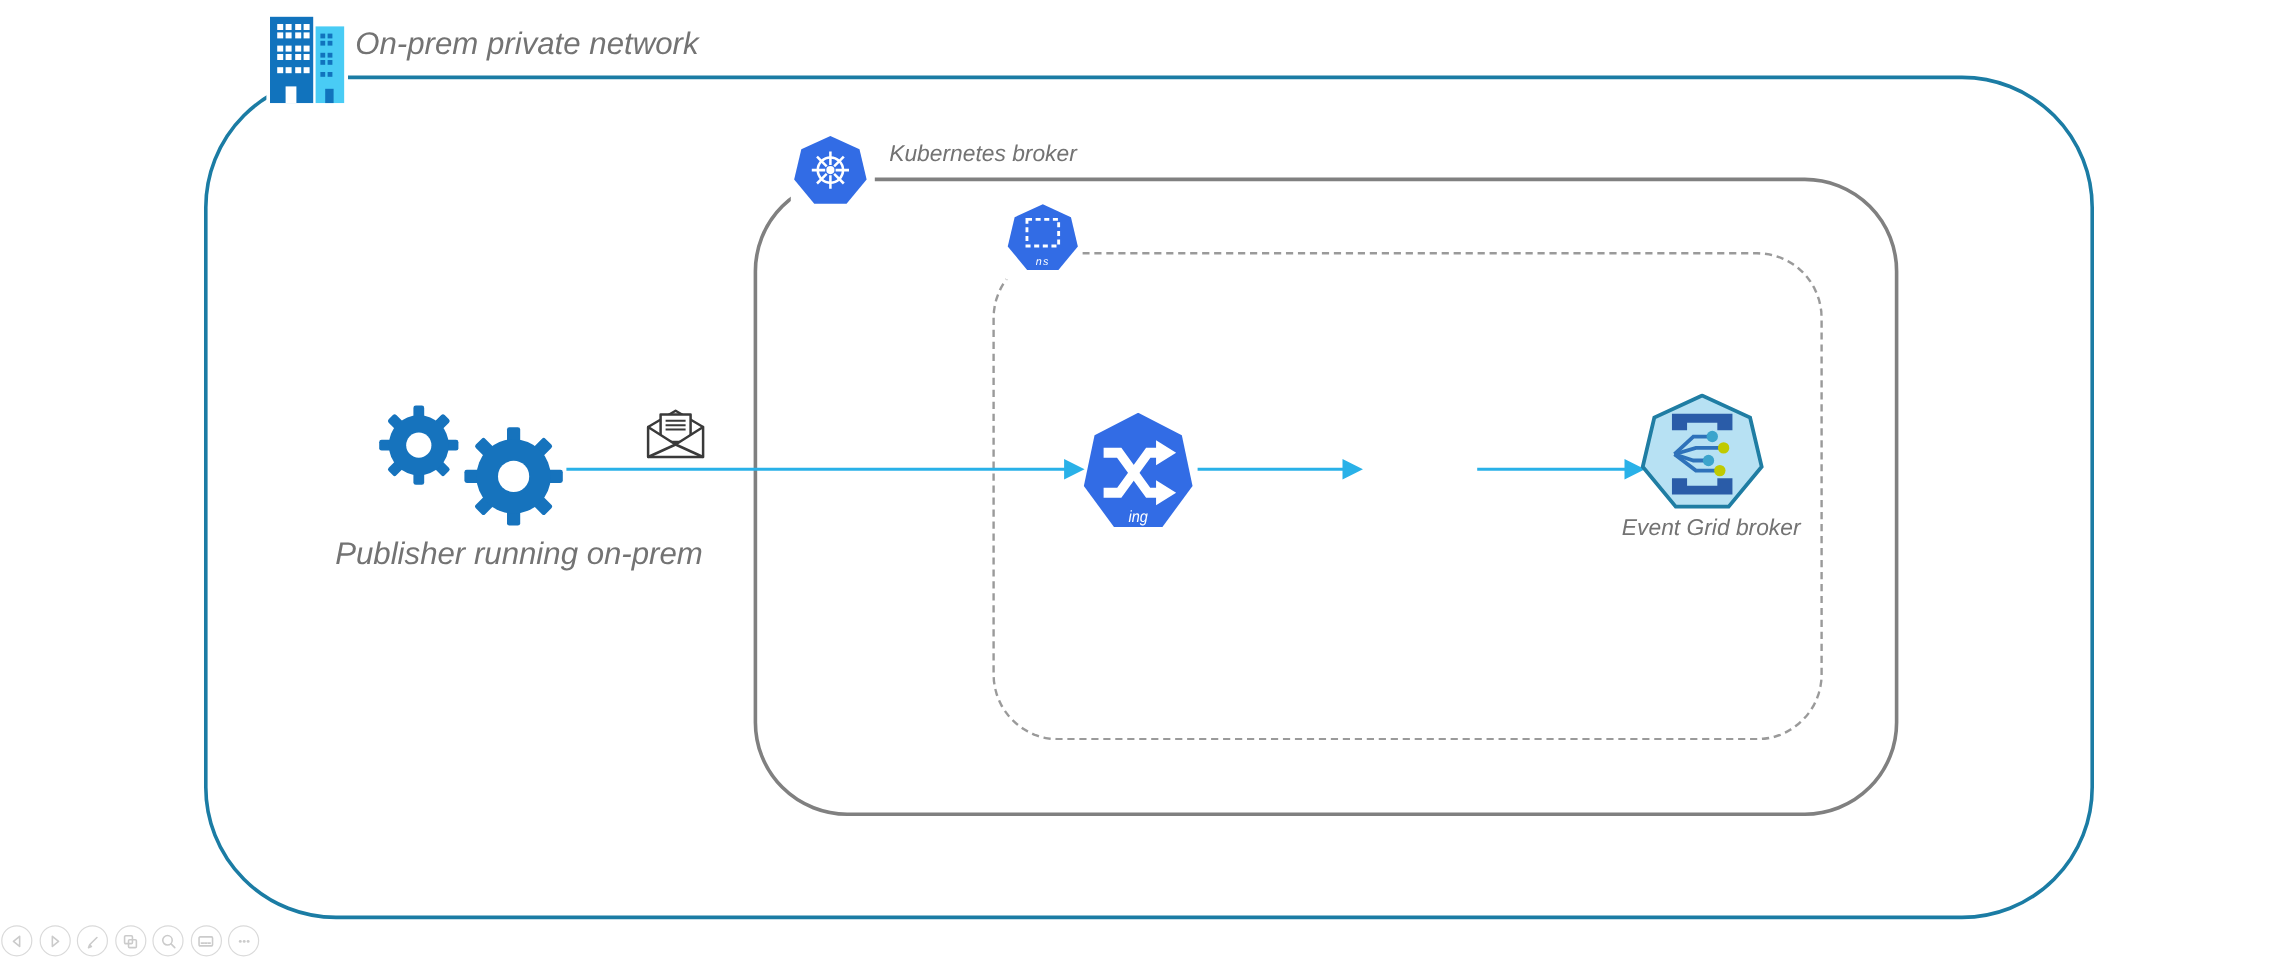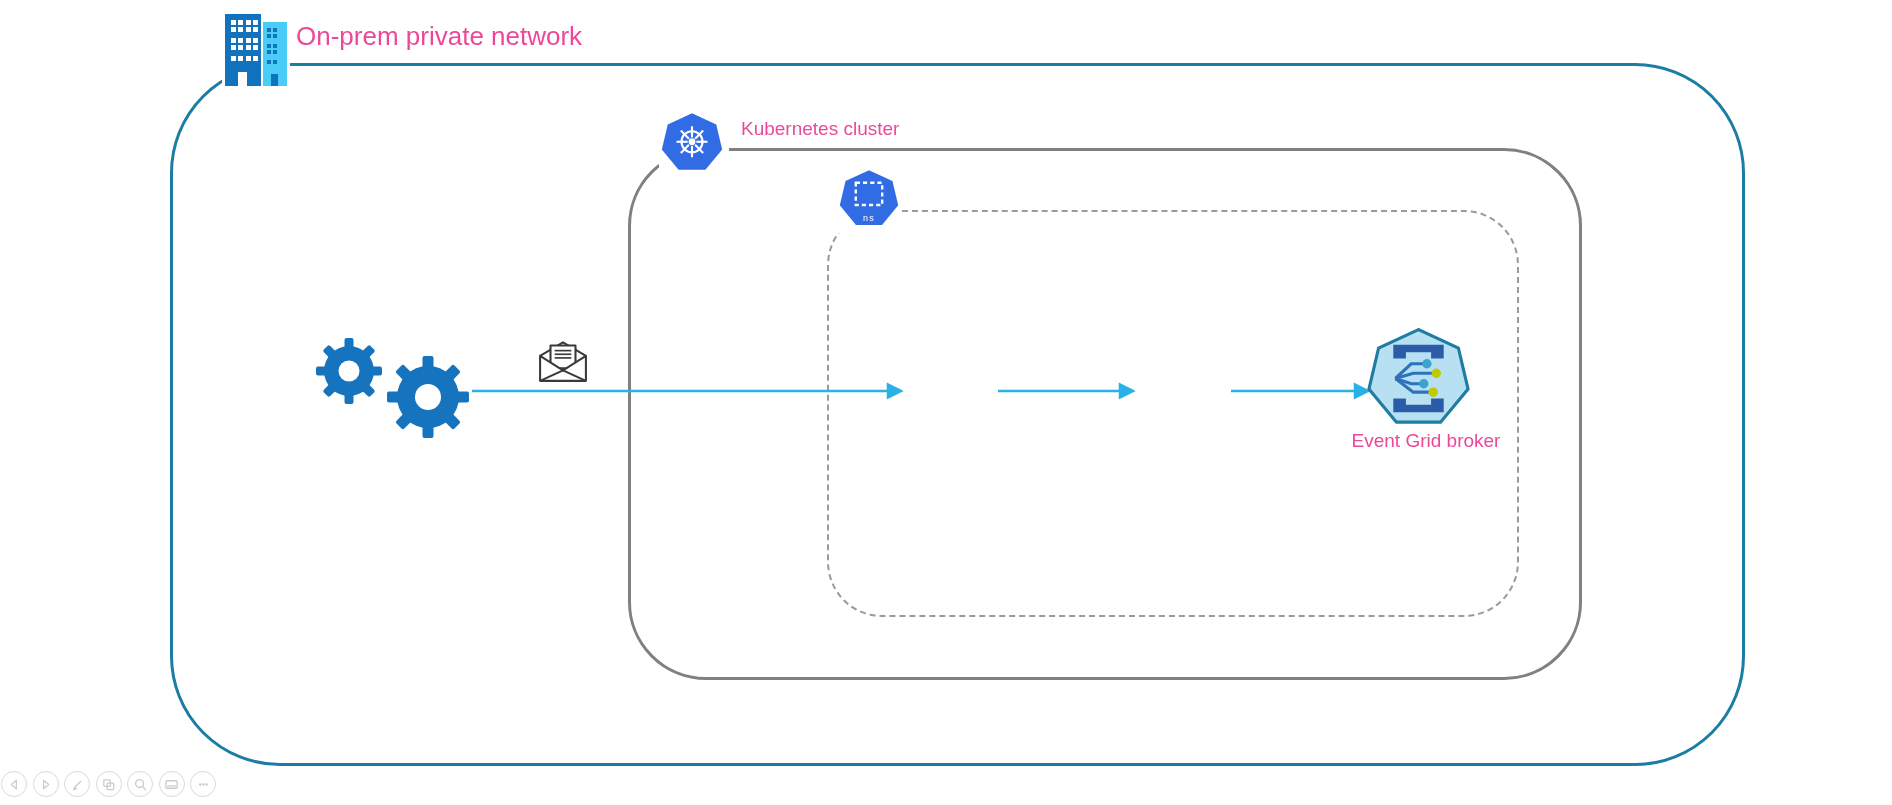--- a/index.html
+++ b/index.html
@@ -1,17 +1,17 @@
 <!DOCTYPE html>
 <html><head>
 <meta charset="utf-8">
 <style>
   html,body{margin:0;padding:0;background:#fff;}
   .canvas{position:relative;width:1892px;height:805px;background:#fff;overflow:hidden;
-          font-family:"Liberation Sans",sans-serif;color:#ec4899;}
+          font-family:"Liberation Sans",sans-serif;color:#737373;font-style:italic;}
   .abs{position:absolute;}
   
   .onprem-box{left:170px;top:63px;width:1569px;height:697px;border:3px solid #1b7ca4;border-radius:110px;}
   .cluster-box{left:628px;top:148px;width:948px;height:526px;border:3px solid #808080;border-radius:78px;}
   .ns-box{left:827px;top:210px;width:688px;height:403px;border:2px dashed #9a9a9a;border-radius:55px;}
   
   .lbl{white-space:nowrap;}
   .lbl-onprem{left:296px;top:21px;font-size:26px;}
   .lbl-cluster{left:741px;top:118px;font-size:19px;}
   .lbl-publisher{left:250px;top:446px;width:365px;text-align:center;font-size:26px;}
@@ -114,21 +114,21 @@
         <line x1="43" y1="46" x2="25" y2="46"></line>
         <line x1="57" y1="46" x2="75" y2="46"></line>
         <line x1="45" y1="41" x2="32" y2="28"></line>
         <line x1="55" y1="51" x2="68" y2="64"></line>
         <line x1="55" y1="41" x2="68" y2="28"></line>
         <line x1="45" y1="51" x2="32" y2="64"></line>
       </g>
       <circle cx="50" cy="46" r="5.5" fill="#ffffff"></circle>
     </svg>
   </div>
-  <div class="abs lbl lbl-cluster">Kubernetes cluster</div>
+  <div class="abs lbl lbl-cluster">Kubernetes broker</div>
 
   <div class="abs maskbg ns-icon">
     <svg width="60" height="62" viewBox="0 0 100 96">
       <polygon points="50,0 10.9,18 1.3,58.6 28.3,91.3 71.7,91.3 98.7,58.6 89.1,18" fill="#326ce5"></polygon>
       <rect x="28" y="21" width="44" height="37" fill="none" stroke="#ffffff" stroke-width="4" stroke-dasharray="7 5"></rect>
       <text x="50" y="84" text-anchor="middle" fill="#ffffff" font-size="15" letter-spacing="2">ns</text>
     </svg>
   </div>
 
   <div class="abs gears-icon">
@@ -158,38 +158,53 @@
             <rect x="-5.5" y="-41" width="11" height="14" rx="2" transform="rotate(225)"></rect>
             <rect x="-5.5" y="-41" width="11" height="14" rx="2" transform="rotate(270)"></rect>
             <rect x="-5.5" y="-41" width="11" height="14" rx="2" transform="rotate(315)"></rect>
           </g>
           <circle cx="0" cy="0" r="31"></circle>
           <circle cx="0" cy="0" r="13" fill="#ffffff"></circle>
         </g>
       </g>
     </svg>
   </div>
+  <div class="abs lbl lbl-publisher">Publisher running on-prem</div>
 
   <div class="abs envelope-icon">
     <svg width="50" height="46" viewBox="0 0 48 44">
       <g stroke="#3a3a3a" stroke-width="2" fill="#ffffff" stroke-linejoin="round">
         <polyline points="2,18 24,5 46,18" fill="none"></polyline>
         <rect x="12" y="8" width="24" height="22"></rect>
         <polygon points="2,18 24,32 46,18 46,42 2,42"></polygon>
         <line x1="2" y1="42" x2="24" y2="32"></line>
         <line x1="46" y1="42" x2="24" y2="32"></line>
       </g>
       <g stroke="#3a3a3a" stroke-width="1.6">
         <line x1="16" y1="13" x2="32" y2="13"></line>
         <line x1="16" y1="16.5" x2="32" y2="16.5"></line>
         <line x1="16" y1="20" x2="32" y2="20"></line>
       </g>
     </svg>
   </div>
 
+  <div class="abs node-ing">
+    <svg width="93" height="100" viewBox="0 0 100 96" preserveAspectRatio="none">
+      <polygon points="50,0 10.9,18 1.3,58.6 28.3,91.3 71.7,91.3 98.7,58.6 89.1,18" fill="#326ce5"></polygon>
+      <g stroke="#ffffff" stroke-width="8" fill="none">
+        <polyline points="19,32 33,32 59,64 68,64"></polyline>
+        <polyline points="19,64 33,64 59,32 68,32"></polyline>
+      </g>
+      <g fill="#ffffff">
+        <polygon points="66,22 66,42 84,32"></polygon>
+        <polygon points="66,54 66,74 84,64"></polygon>
+      </g>
+      <text x="50" y="87" text-anchor="middle" fill="#ffffff" font-size="13">ing</text>
+    </svg>
+  </div>
 
 
   <div class="abs node-eg">
     <svg width="105" height="101" viewBox="0 0 100 96" preserveAspectRatio="none">
       <polygon points="50,1.5 12,19 2.8,58 29,89.5 71,89.5 97.2,58 88,19" fill="#b7e1f3" stroke="#1f7da3" stroke-width="3"></polygon>
       <g fill="#2a5ca8">
         <path d="M26,16 h48 v13 h-12 v-6 h-24 v6 h-12 z"></path>
         <path d="M26,80 h48 v-13 h-12 v6 h-24 v-6 h-12 z"></path>
       </g>
       <g stroke="#2e72ba" stroke-width="3" fill="none">

